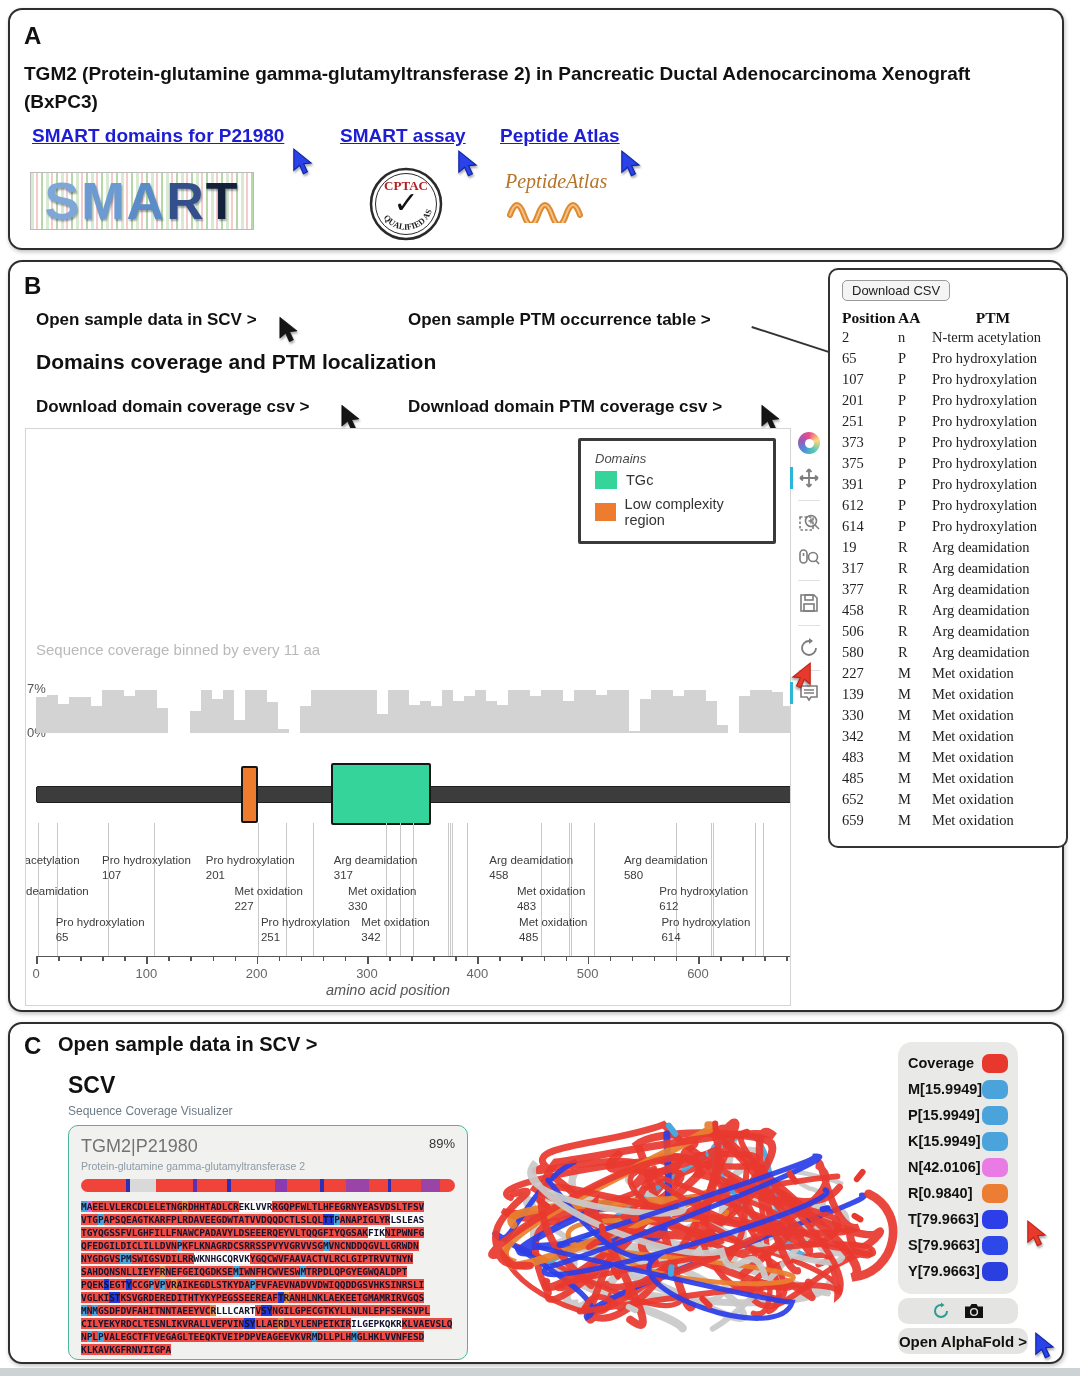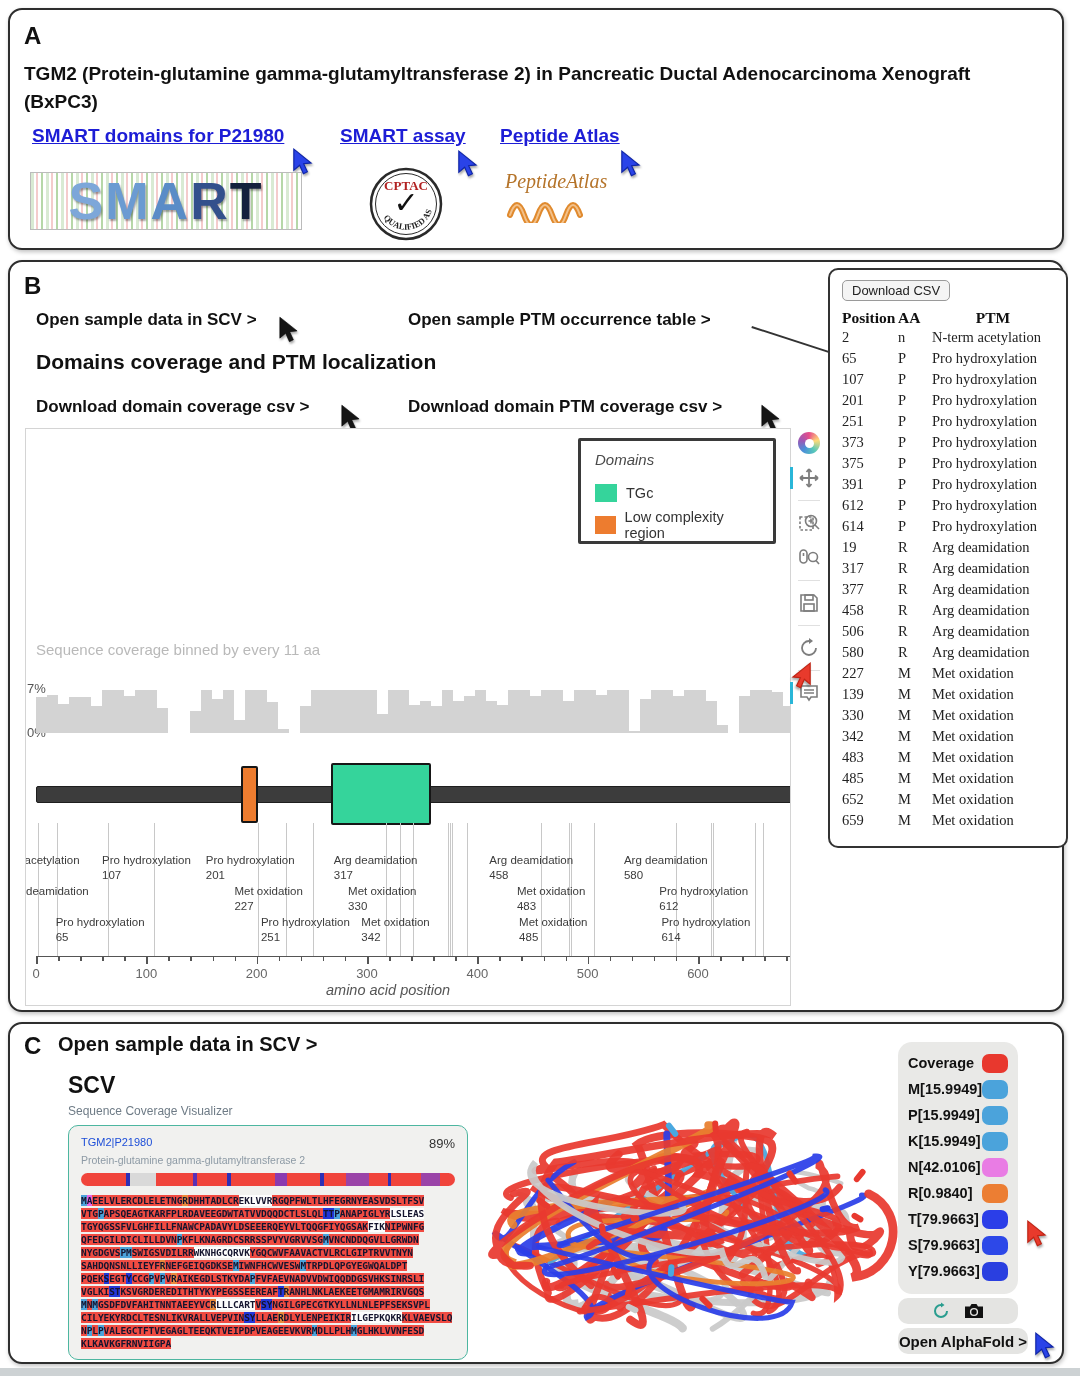--- a/index.html
+++ b/index.html
@@ -11,54 +11,54 @@
   .title{font-size:19px;font-weight:bold;color:#111;line-height:28px}
   .blink{font-size:19px;font-weight:bold;color:#1d1dd6;text-decoration:underline;cursor:pointer}
   .hlink{font-size:17px;font-weight:bold;color:#111}
   .h2{font-size:21px;font-weight:bold;color:#111}
   .cur{width:24px;height:28px;filter:drop-shadow(1px 2px 1px rgba(0,0,0,.35))}
   .cur-blue path{fill:#2a43e8;stroke:#1026a8;stroke-width:1}
   .cur-black path{fill:#151515;stroke:#000;stroke-width:.5}
   .cur-red path{fill:#e83a2c;stroke:#c02415;stroke-width:1}
   .mirror{transform:scaleX(-1)}
   
-  .smartlogo{width:272px;height:58px;background:
+  .smartlogo{width:224px;height:58px;background:
     repeating-linear-gradient(90deg,#d9ead3 0 3px,#ffffff 3px 5px,#f4cccc 5px 7px,#ffffff 7px 10px,#b6d7a8 10px 12px,#fff 12px 15px);
     border:1px solid #bbb;display:flex;align-items:center;justify-content:center;overflow:hidden}
   .smartlogo span{font-family:"Liberation Sans",sans-serif;font-weight:bold;font-size:52px;line-height:52px;letter-spacing:2px;text-shadow:1px 2px 2px rgba(0,0,0,.35)}
   
   #chart{position:absolute;left:25px;top:428px;width:766px;height:578px;border:1px solid #d4d4d4;background:#fff;overflow:hidden}
   .bar{background:#d3d3d3}
   .ytick{position:absolute;font-size:13px;color:#555}
   .ptmtick{position:absolute;width:1px;background:#c8c8c8}
   .annrow{position:absolute;width:140px;font-size:11.5px;color:#3c3c3c;line-height:15px;white-space:nowrap}
   .xlab{position:absolute;font-size:13px;color:#666;width:44px;text-align:center}
   .note{font-size:15px;color:#b9b9b9}
   
   .blegend{position:absolute;left:578px;top:438px;width:198px;height:106px;border:3px solid #3a3a3a;border-radius:2px;background:#fff;padding:10px 14px}
-  .blegend .lt{font-size:15px;font-style:italic;color:#4a4a4a;margin-bottom:16px}
+  .blegend .lt{font-size:13px;font-style:italic;color:#4a4a4a;margin-bottom:5px}
   .lrow{display:flex;align-items:center;gap:9px;margin-bottom:7px}
   .lsw{width:22px;height:18px}
   .lrow span{font-size:14.5px;color:#333}
   
   .tool{width:26px;height:26px;display:flex;align-items:center;justify-content:center;position:relative}
   .toolbar{position:absolute;left:793px;top:430px;width:32px;display:flex;flex-direction:column;gap:9px;align-items:center}
   .tsep{width:22px;height:1px;background:#e0e0e0}
   .tactive{position:absolute;left:-6px;top:2px;width:3px;height:22px;background:#29b6d8}
   
   .ptmbox{position:absolute;left:828px;top:268px;width:240px;height:580px;border:2px solid #333;border-radius:10px;background:#fff;padding:10px 12px;font-family:"Liberation Serif",serif}
   .csvbtn{font-family:"Liberation Sans",sans-serif;font-size:13px;color:#222;background:#f4f4f4;border:1px solid #9a9a9a;border-radius:5px;padding:2px 9px;cursor:pointer}
   .thead{display:flex;font-weight:bold;font-size:15.5px;color:#111;margin-top:8px}
   .trow{display:flex;font-size:14.5px;color:#222;height:21px;align-items:center}
   .c1{width:56px}.c2{width:34px}.c3{flex:1}
   
   .connector{position:absolute;background:#333;height:1.5px;transform-origin:0 0}
   
   .scvcard{position:absolute;left:68px;top:1125px;width:400px;height:235px;background:#f1f1ef;border:1.5px solid #4db6a0;border-radius:10px;padding:10px 12px}
-  .scvttl{font-size:11px;color:#1d4ed8}
+  .scvttl{font-size:18px;color:#737373}
   .scvpct{font-size:13px;color:#333}
   .scvdesc{font-size:10.5px;color:#8d9aa5;margin-top:3px}
   #covbar{margin-top:7px;height:13px;border-radius:7px;overflow:hidden;display:flex}
   #seq{margin-top:8px;font-family:"DejaVu Sans Mono",monospace;font-size:9.5px;font-weight:bold;letter-spacing:-0.1px;line-height:13px;color:#14142e}
   #seq .ln{white-space:nowrap}
   #seq i{font-style:normal}
   .clegend{position:absolute;left:898px;top:1042px;width:120px;height:252px;background:#e9e9e7;border-radius:14px;padding:8px 10px}
   .clrow{display:flex;align-items:center;justify-content:space-between;height:26px}
   .clrow b{font-size:14.5px;color:#111}
   .clsw{width:26px;height:19px;border-radius:7px}

